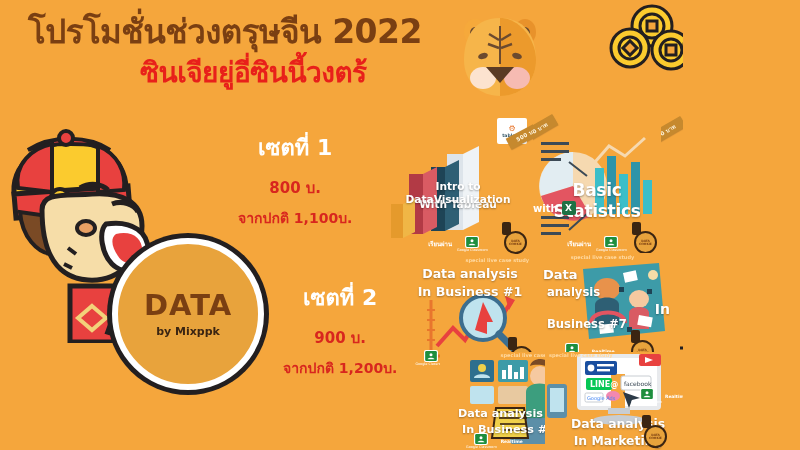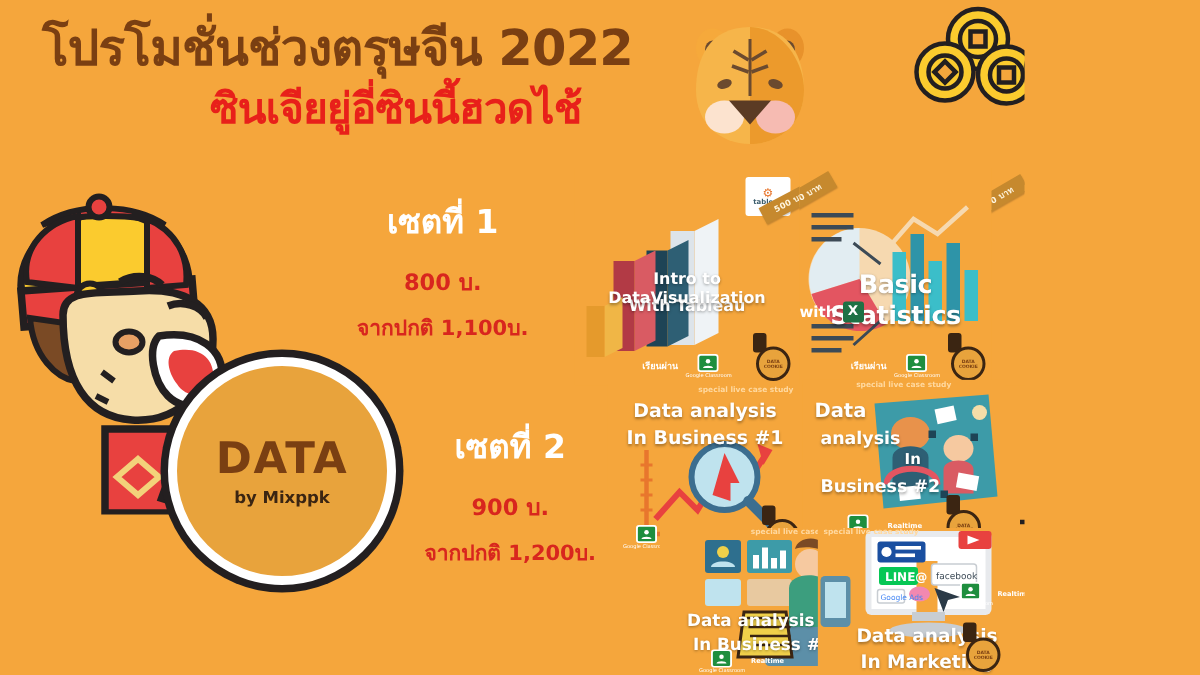--- a/index.html
+++ b/index.html
@@ -108,21 +108,21 @@
   .crackers { position: absolute; left: 676px; top: 300px; width: 124px; height: 150px; }
 
   .plus { position: absolute; color: #D8261E; font-weight: bold; }
 </style>
 </head>
 <body>
 
 <div id="stage">
 
   <div class="headline">โปรโมชั่นช่วงตรุษจีน 2022</div>
-  <div class="subheadline">ซินเจียยู่อี่ซินนี้ฮวดไช้</div>
+  <div class="subheadline">ซินเจียยู่อี่ซินนี้วงตร้</div>
 
   <svg class="tiger" viewBox="0 0 84 86">
     <ellipse cx="17" cy="20" rx="11" ry="13" fill="#F6A93B"></ellipse>
     <ellipse cx="67" cy="20" rx="11" ry="13" fill="#E8922B"></ellipse>
     <ellipse cx="17" cy="21" rx="5" ry="6" fill="#6B4A2F"></ellipse>
     <ellipse cx="67" cy="21" rx="5" ry="6" fill="#6B4A2F"></ellipse>
     <path d="M42 6 C14 6 6 28 6 48 C6 70 22 84 42 84 C62 84 78 70 78 48 C78 28 70 6 42 6Z" fill="#F6B54A"></path>
     <path d="M42 6 C62 6 78 28 78 48 C78 70 62 84 42 84 Z" fill="#EC9A2C"></path>
     <path d="M41 14 L43 14 L43 52 L41 52Z" fill="#6B4A2F"></path>
     <path d="M31 22 L41 28 M53 22 L43 28 M30 32 L41 36 M54 32 L43 36" stroke="#6B4A2F" stroke-width="2.4" fill="none"></path>
@@ -425,22 +425,22 @@
       <g fill="#1E4456">
         <rect x="84" y="34" width="5" height="5"></rect>
           <rect x="112" y="36" width="5" height="5"></rect>
         <rect x="92" y="74" width="5" height="5"></rect>
       </g>
       <path d="M56 70 C56 56 90 56 90 70" stroke="#E35561" stroke-width="4" fill="none"></path>
     </svg>
     <div class="topnote" style="top:1px; text-align:center;">special live case study</div>
     <div class="card-title" style="top:14px; font-size:13px; text-align:left; padding-left:8px;">Data</div>
     <div class="card-title" style="top:32px; font-size:11.6px; text-align:left; padding-left:12px;">analysis</div>
-    <div class="card-title" style="top:48px; font-size:10px; text-align:center; padding-left:12px;">In</div>
-    <div class="card-title" style="top:64px; font-size:11.6px; text-align:left; padding-left:12px;">Business #2</div>
+    <div class="card-title" style="top:48px; font-size:14px; text-align:right; padding-left:12px;">In</div>
+    <div class="card-title" style="top:64px; font-size:11.6px; text-align:left; padding-left:12px;">Business #7</div>
     <div class="footer-row" style="bottom:4px; justify-content:flex-start; padding-left:22px; gap:4px;">
       <span style="display:flex; flex-direction:column; align-items:center;">
         <span class="gc-badge">
           <svg viewBox="0 0 14 12" width="12" height="10">
               <rect width="14" height="12" rx="1.5" fill="#1E8E3E"></rect>
               <circle cx="7" cy="4.6" r="1.8" fill="#FFF"></circle>
               <path d="M3 10 C3 7.6 11 7.6 11 10Z" fill="#FFF"></path>
             </svg>
         </span>
         <span class="gc-sub">Google Classroom</span>

